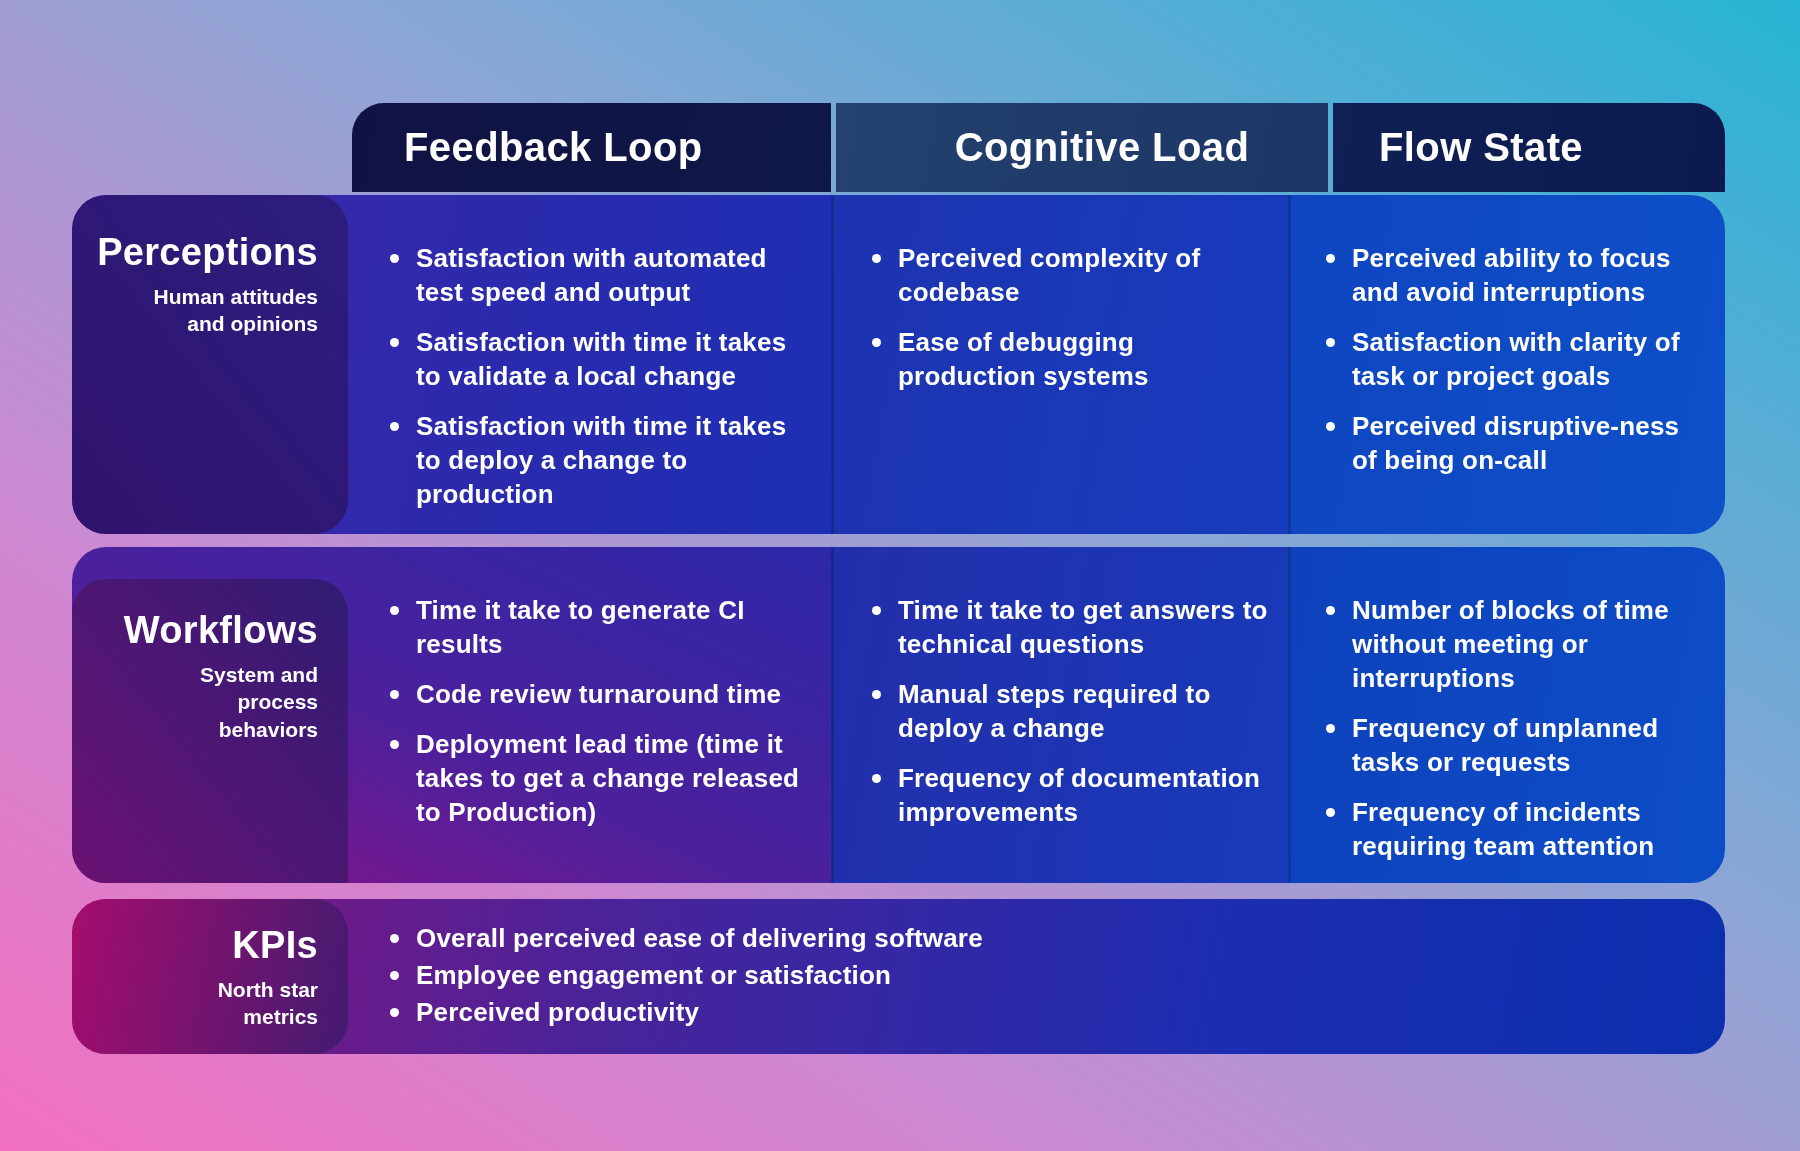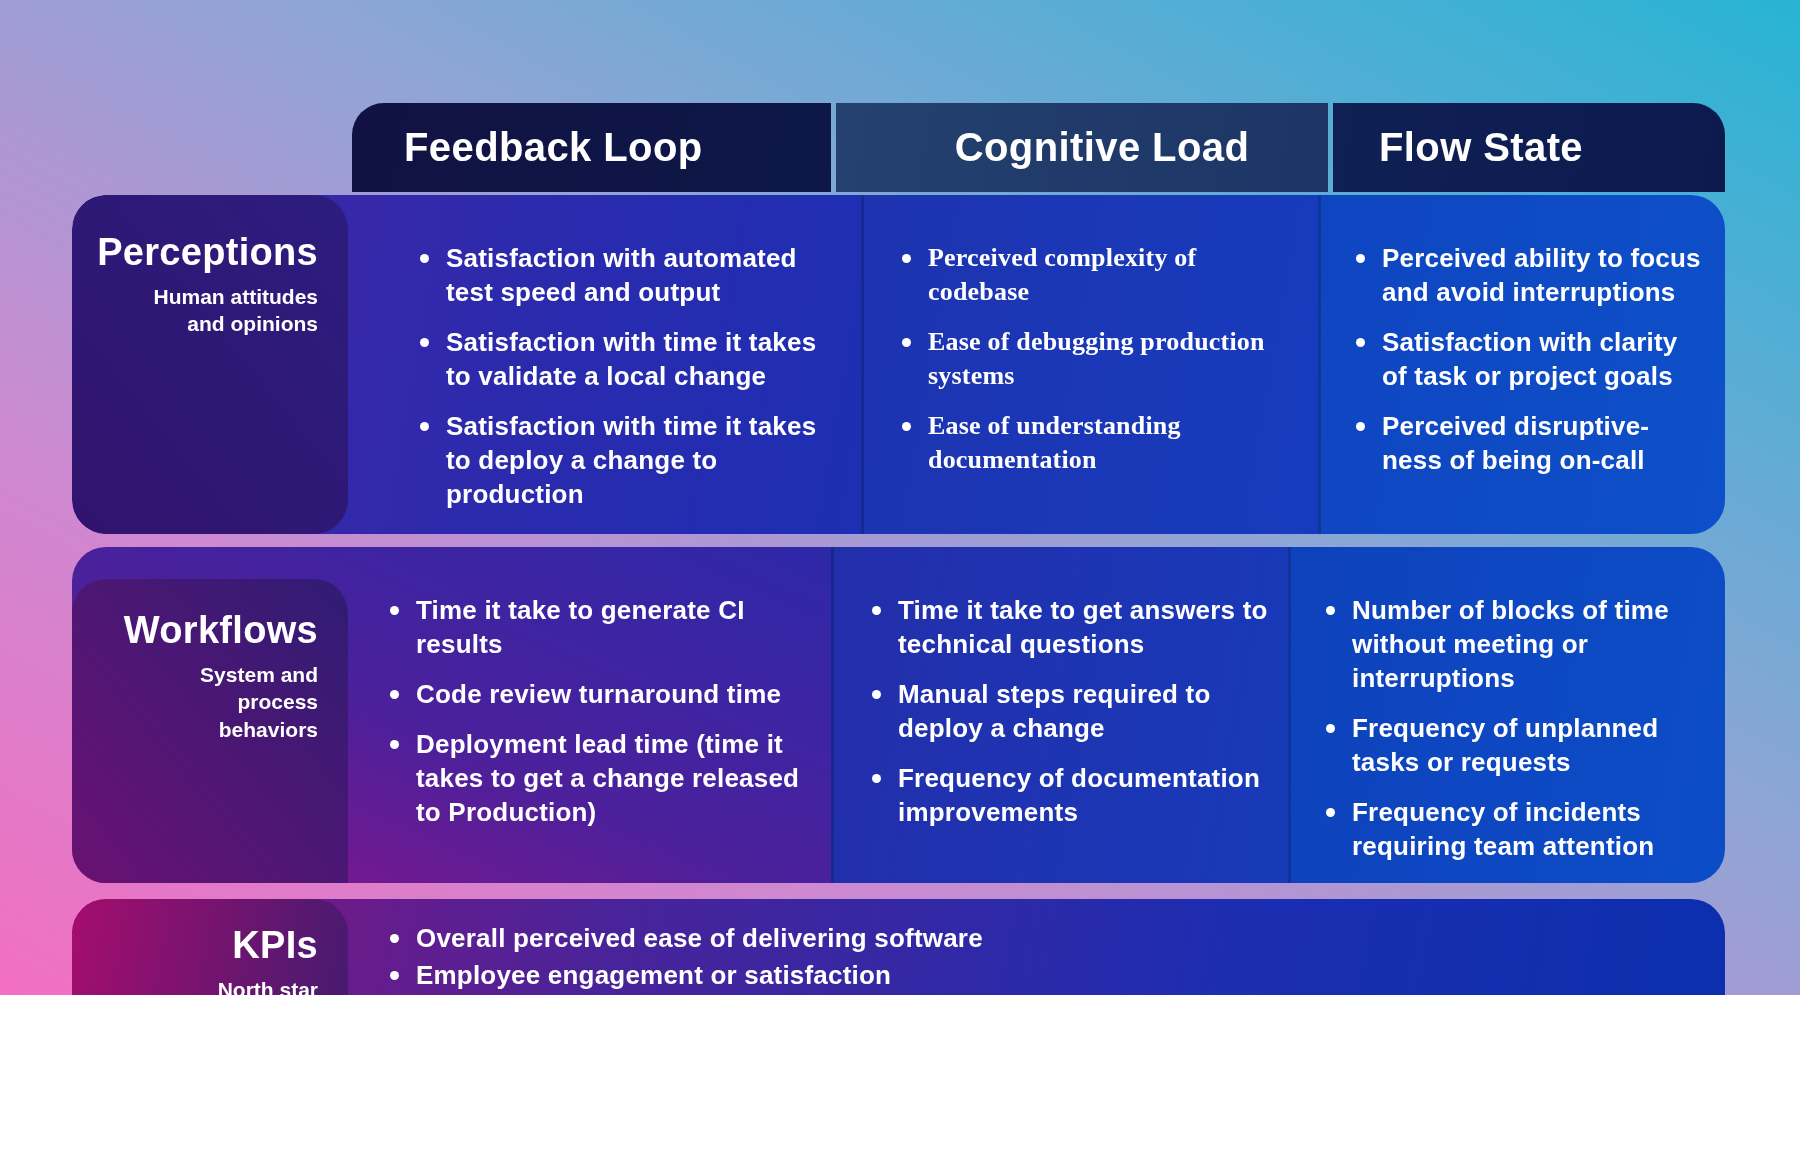--- a/index.html
+++ b/index.html
@@ -2,21 +2,21 @@
 <html><head>
 <meta charset="utf-8">
 <style>
   html,body{margin:0;padding:0;}
   body{
     font-family:"Liberation Sans","DejaVu Sans",sans-serif;
     -webkit-font-smoothing:antialiased;
   }
   .stage{
     position:relative;
-    width:1800px;height:995px;
+    width:1800px;height:1151px;
     overflow:hidden;
     background:linear-gradient(to top right,
       #f26fc1 0%, #cd89d1 28%, #8fa5d5 58%, #27b4d4 100%);
     color:#ffffff;
   }
 
   
   .header-row{
     position:absolute;left:352px;top:103px;width:1373px;height:89px;
     display:flex;
@@ -47,22 +47,22 @@
   ul.cell{
     margin:0;box-sizing:border-box;list-style:none;height:100%;
   }
   .c1{width:759px;padding:46px 24px 0 318px;}
   .c2{width:457px;padding:46px 18px 0 38px;border-left:3px solid rgba(12,10,60,.32);}
   .c3{flex:1;padding:46px 18px 0 35px;border-left:3px solid rgba(12,10,60,.32);}
   .row2 .c1,.row2 .c2,.row2 .c3{}
   .c-full{flex:1;padding:22px 24px 0 318px;}
 
   
-  .row1 .c1{background:linear-gradient(100deg,#4525a4 0%,#2b2aad 55%,#1d2fb4 100%);margin-left:30px;}
-  .row1 .c2{background:linear-gradient(100deg,#1e33b0,#163cbd);font-family:Liberation Serif, serif;}
+  .row1 .c1{background:linear-gradient(100deg,#4525a4 0%,#2b2aad 55%,#1d2fb4 100%);}
+  .row1 .c2{background:linear-gradient(100deg,#1e33b0,#163cbd);}
   .row1 .c3{background:linear-gradient(100deg,#0f45c0,#0d50c9);}
   .row2 .c1{background:linear-gradient(to top right,#8c1487 0%,#4d209b 45%,#2d28a9 100%);}
   .row2 .c2{background:linear-gradient(100deg,#242eab,#173ab9);}
   .row2 .c3{background:linear-gradient(100deg,#0e42bc,#0c4dc7);}
   .row3 .c-full{background:linear-gradient(100deg,#8c137b 0%,#4a2399 32%,#1c2db1 70%,#0b2fae 100%);}
 
   
   li.bullet{
     display:flex;align-items:flex-start;
     font-size:26px;line-height:34px;font-weight:600;letter-spacing:.2px;
@@ -129,24 +129,20 @@
         </ul>
       <ul class="cell c2">
           <li class="bullet">
             <span class="dot"></span>
             <span>Perceived complexity of codebase</span>
           </li>
           <li class="bullet">
             <span class="dot"></span>
             <span>Ease of debugging production systems</span>
           </li>
-          <li class="bullet">
-            <span class="dot"></span>
-            <span>Ease of understanding documentation</span>
-          </li>
         </ul>
       <ul class="cell c3">
           <li class="bullet">
             <span class="dot"></span>
             <span>Perceived ability to focus and avoid interruptions</span>
           </li>
           <li class="bullet">
             <span class="dot"></span>
             <span>Satisfaction with clarity of task or project goals</span>
           </li>

